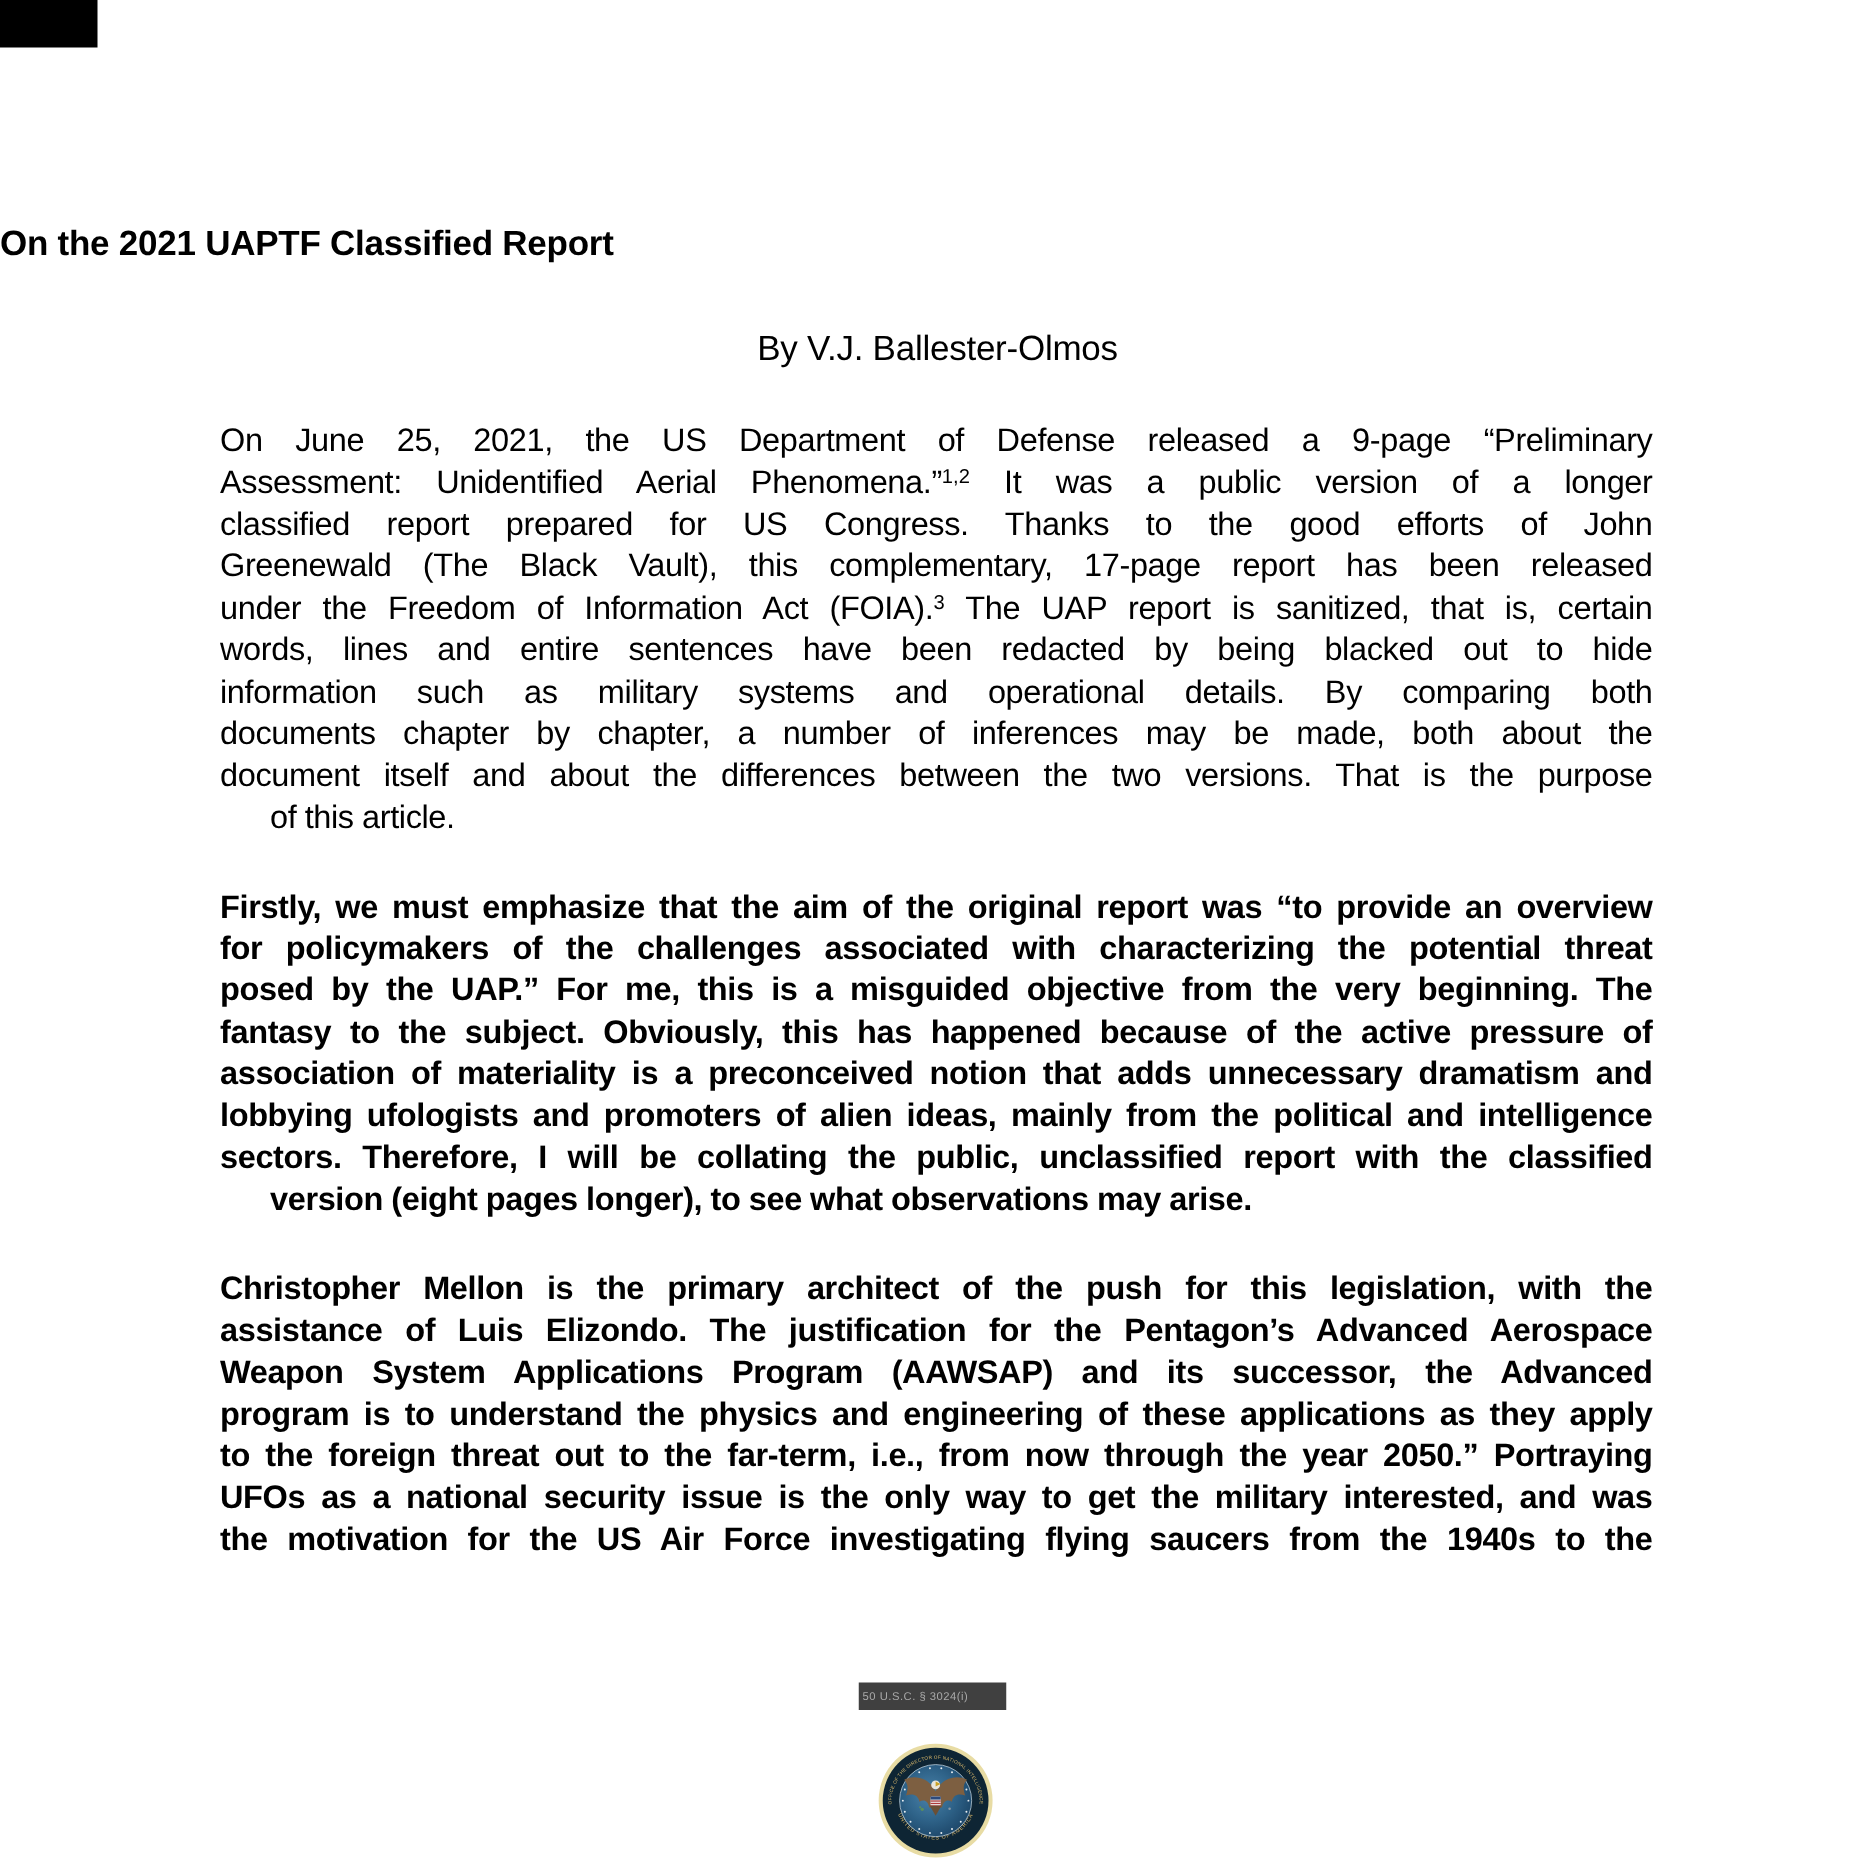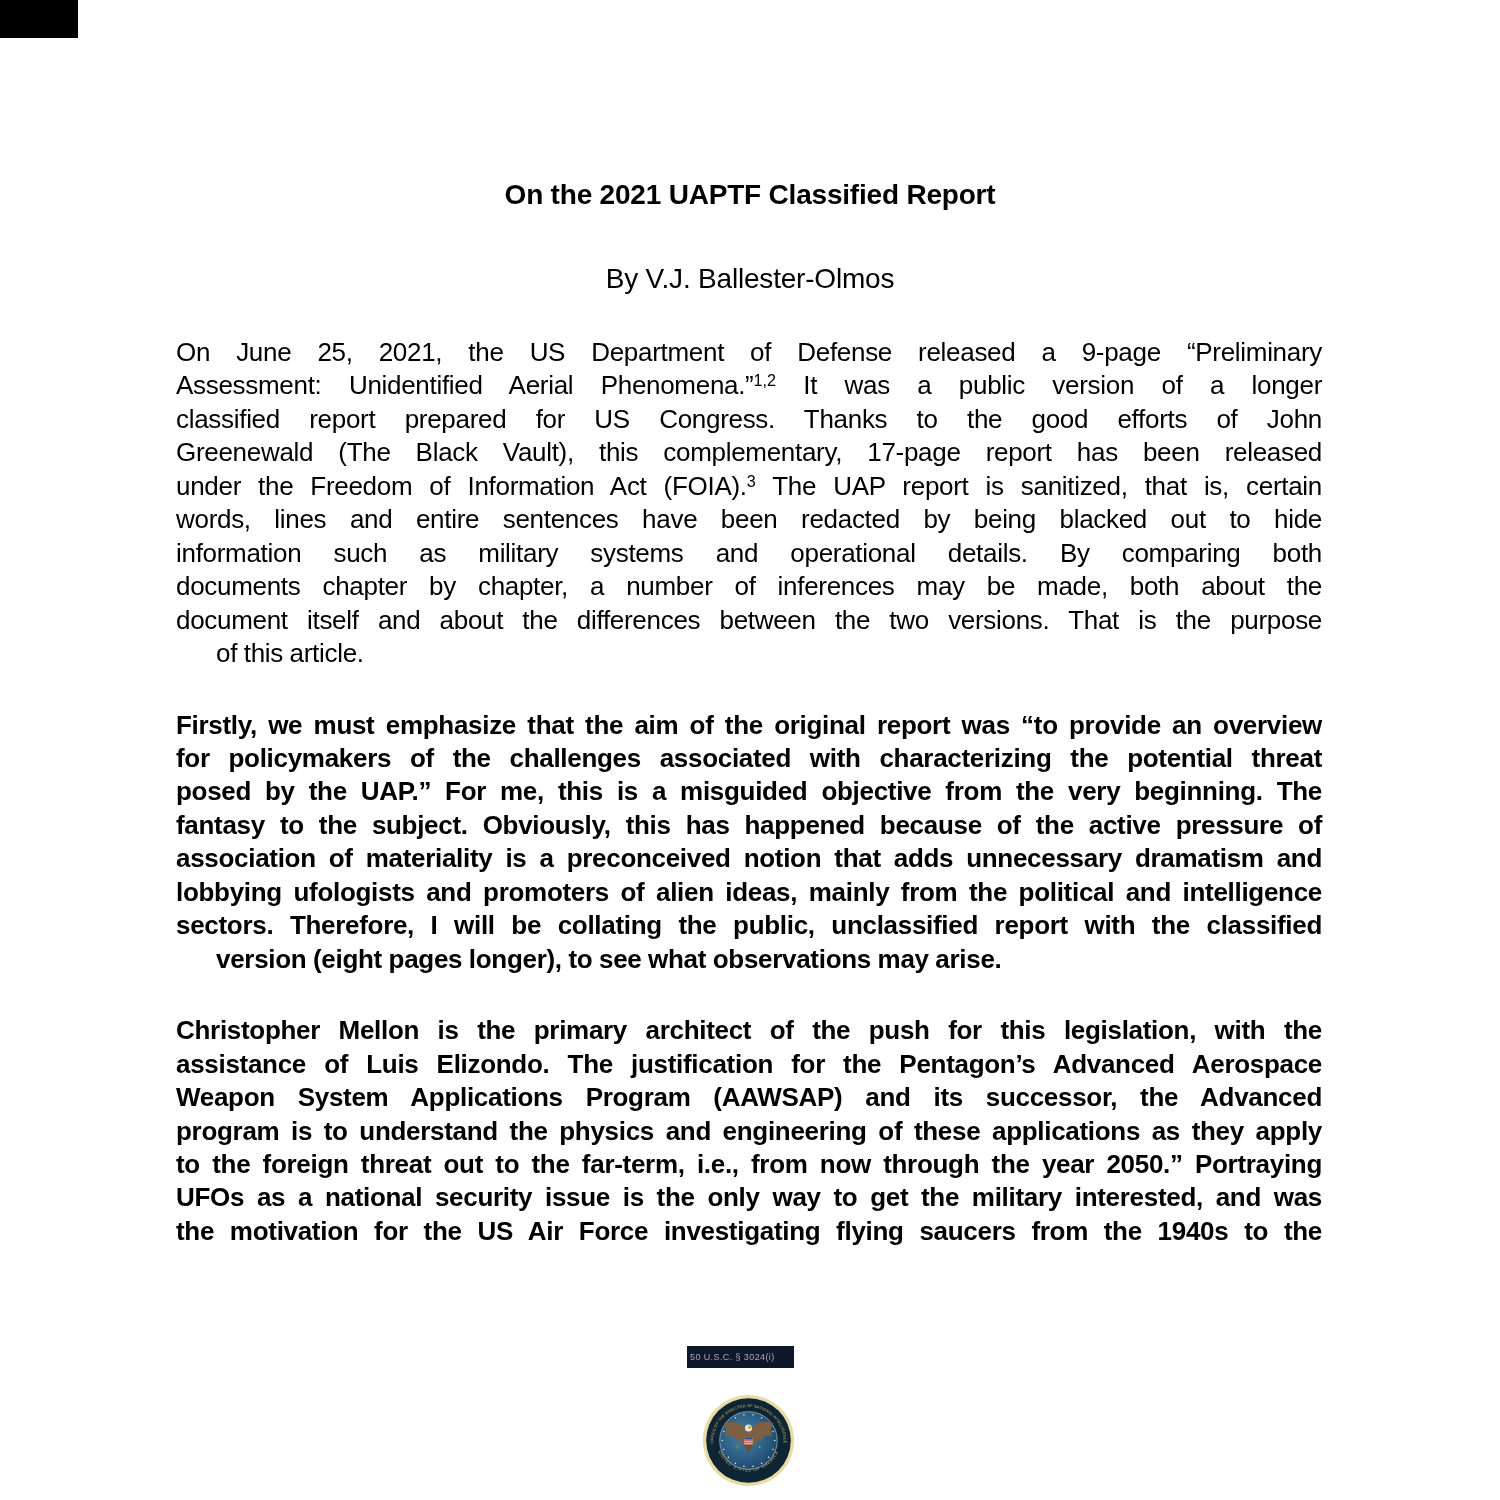--- a/index.html
+++ b/index.html
@@ -5,43 +5,43 @@
   html,body { margin:0; padding:0; background:#ffffff; }
   .page {
     position:relative; width:1500px; height:1500px; background:#ffffff;
     font-family:"Liberation Sans", sans-serif; color:#000; overflow:hidden;
   }
   .redaction-top {
     position:absolute; left:0; top:0; width:78px; height:38px; background:#000;
   }
   .title {
     position:absolute; top:178px; left:0; width:100%;
-    text-align:center; font-weight:bold; font-size:28px; line-height:34px;
+    font-weight:bold; font-size:28px; line-height:34px;
     letter-spacing:-0.2px;
   }
   .byline {
     position:absolute; top:262px; left:0; width:100%;
     text-align:center; font-size:28px; line-height:34px; letter-spacing:-0.2px;
   }
   .article-body {
     position:absolute; left:176px; top:336px; width:1146px;
     font-size:26px; line-height:33.45px; letter-spacing:-0.3px;
     word-spacing:-0.3px;
   }
   .para { margin:0; }
   .para + .para { margin-top:38px;font-weight:bold; }
   .line { text-align:justify; text-align-last:justify; white-space:normal; }
   .line.last { text-align-last:left;margin-left:40px; }
   .line sup {
     font-size:0.62em; line-height:0; vertical-align:baseline;
     position:relative; top:-0.5em; letter-spacing:0;
   }
   .redaction-bottom {
-    position:absolute; left:687px; top:1346px; width:107px; height:22px;
-    background:#0f172a; box-sizing:border-box; overflow:hidden;
+    position:absolute; left:687px; top:1346px; width:118px; height:22px;
+    background:#404040; box-sizing:border-box; overflow:hidden;
   }
   .redaction-bottom .rb-text {
     display:block; color:#a9a9a9; font-size:9px; line-height:22px;
     padding-left:3px; letter-spacing:0.4px; white-space:nowrap;
   }
   .seal-wrap {
     position:absolute; left:702px; top:1394px; width:93px; height:93px;
   }
   .seal-wrap svg { display:block; width:100%; height:100%; }
 </style>

